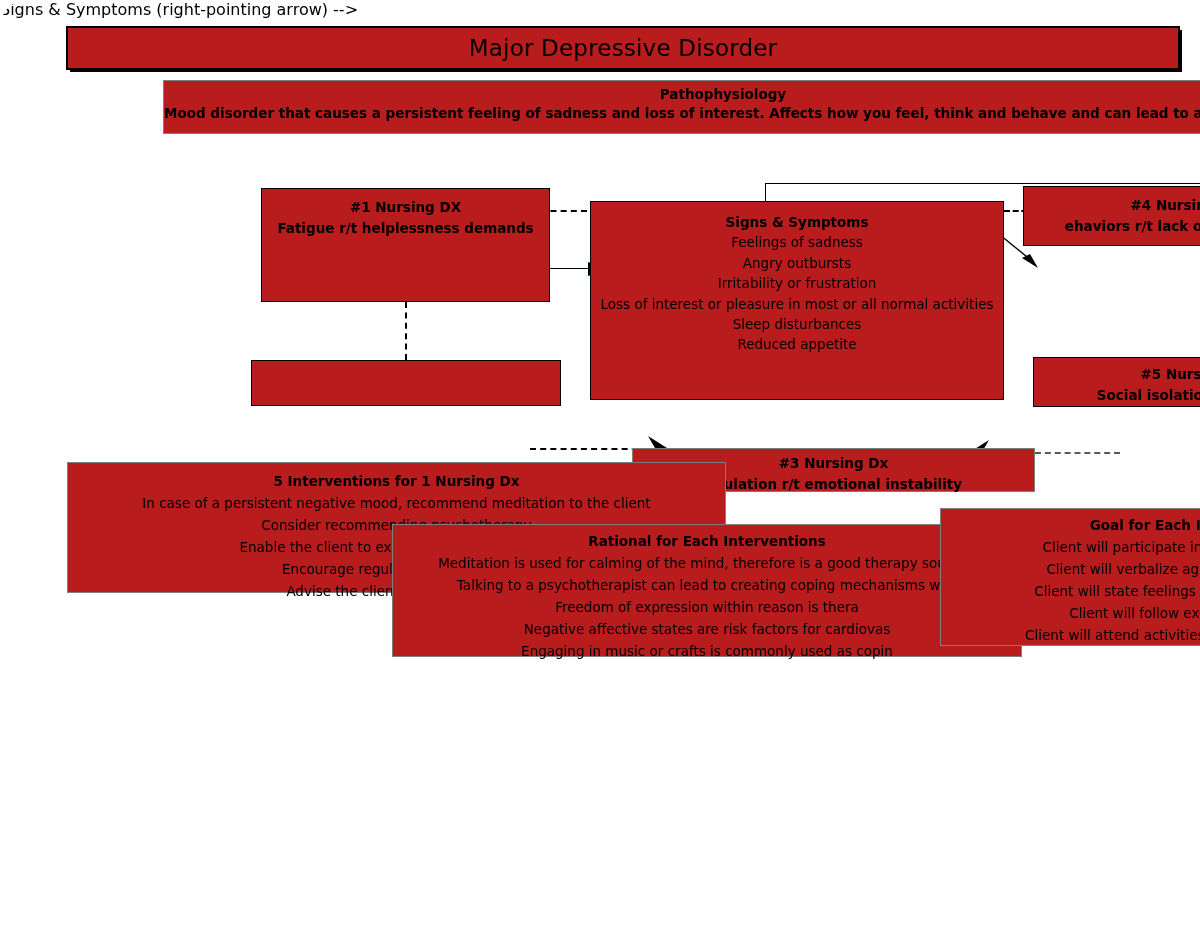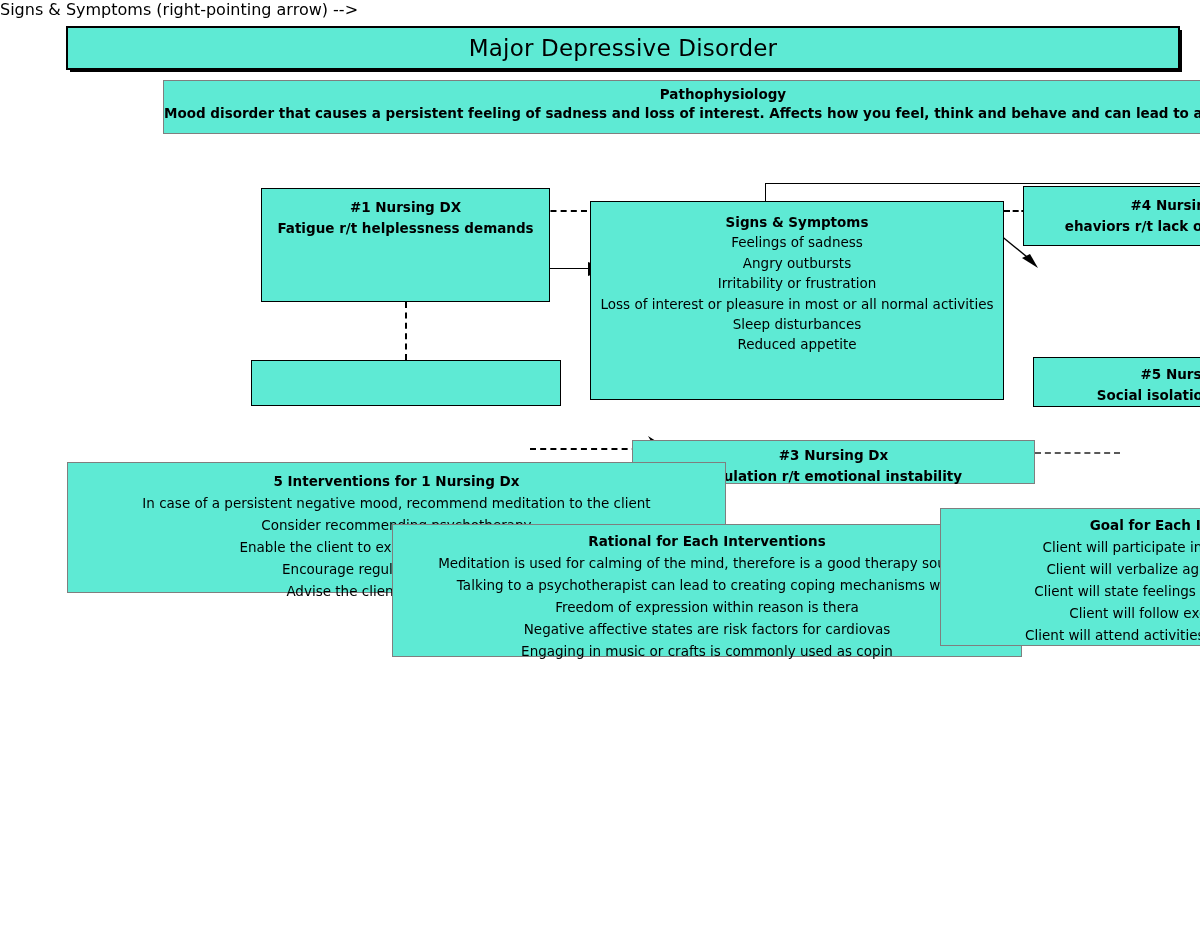--- a/index.html
+++ b/index.html
@@ -1,23 +1,23 @@
 <!DOCTYPE html>
 <html><head>
 <meta charset="utf-8">
 <style>
   html,body{margin:0;padding:0;background:#ffffff;}
   body{
     width:1200px;height:927px;overflow:hidden;position:relative;
     font-family:"DejaVu Sans","Liberation Sans",sans-serif;
     color:#000000;
   }
-  #canvas{position:absolute;left:0;top:0;width:1200px;height:927px;overflow:hidden;}
-
-  .box{position:absolute;box-sizing:border-box;background:#5eead4;}
+  #canvas{position:absolute;left:0;top:0;width:1200px;height:927px;overflow:hidden;border-radius:27px;}
+
+  .box{position:absolute;box-sizing:border-box;background:#b91c1c;}
   .box .ttl{font-weight:bold;}
   .box .ln{white-space:nowrap;}
 
   
   #title-box{
     left:66px;top:26px;width:1114px;height:44px;
     border:2px solid #000;
     box-shadow:3px 3px 0 -1px #000;
     display:flex;align-items:center;justify-content:center;
     font-size:23px;letter-spacing:.2px;
@@ -111,21 +111,21 @@
   
   .conn{position:absolute;}
   .solid-h{border-top:1.4px solid #000;}
   .solid-v{border-left:1.4px solid #000;}
   .dash-h{border-top:2px dashed #000;}
   .dash-v{border-left:2px dashed #000;}
   .dash-gray-h{border-top:2px dashed #595959;}
 
   
   #interv-box{z-index:6;}
-  #dx3-box{z-index:5;}
+  #dx3-box{z-index:5;margin-top:8px;}
   #rational-box{z-index:7;}
   #goal-box{z-index:8;}
   #ss-box{z-index:4;}
   .conn{z-index:3;}
   #dx1-box,#dx2-box,#dx4-box,#dx5-box{z-index:4;}
 </style>
 </head>
 <body>
 
 <div id="canvas">

